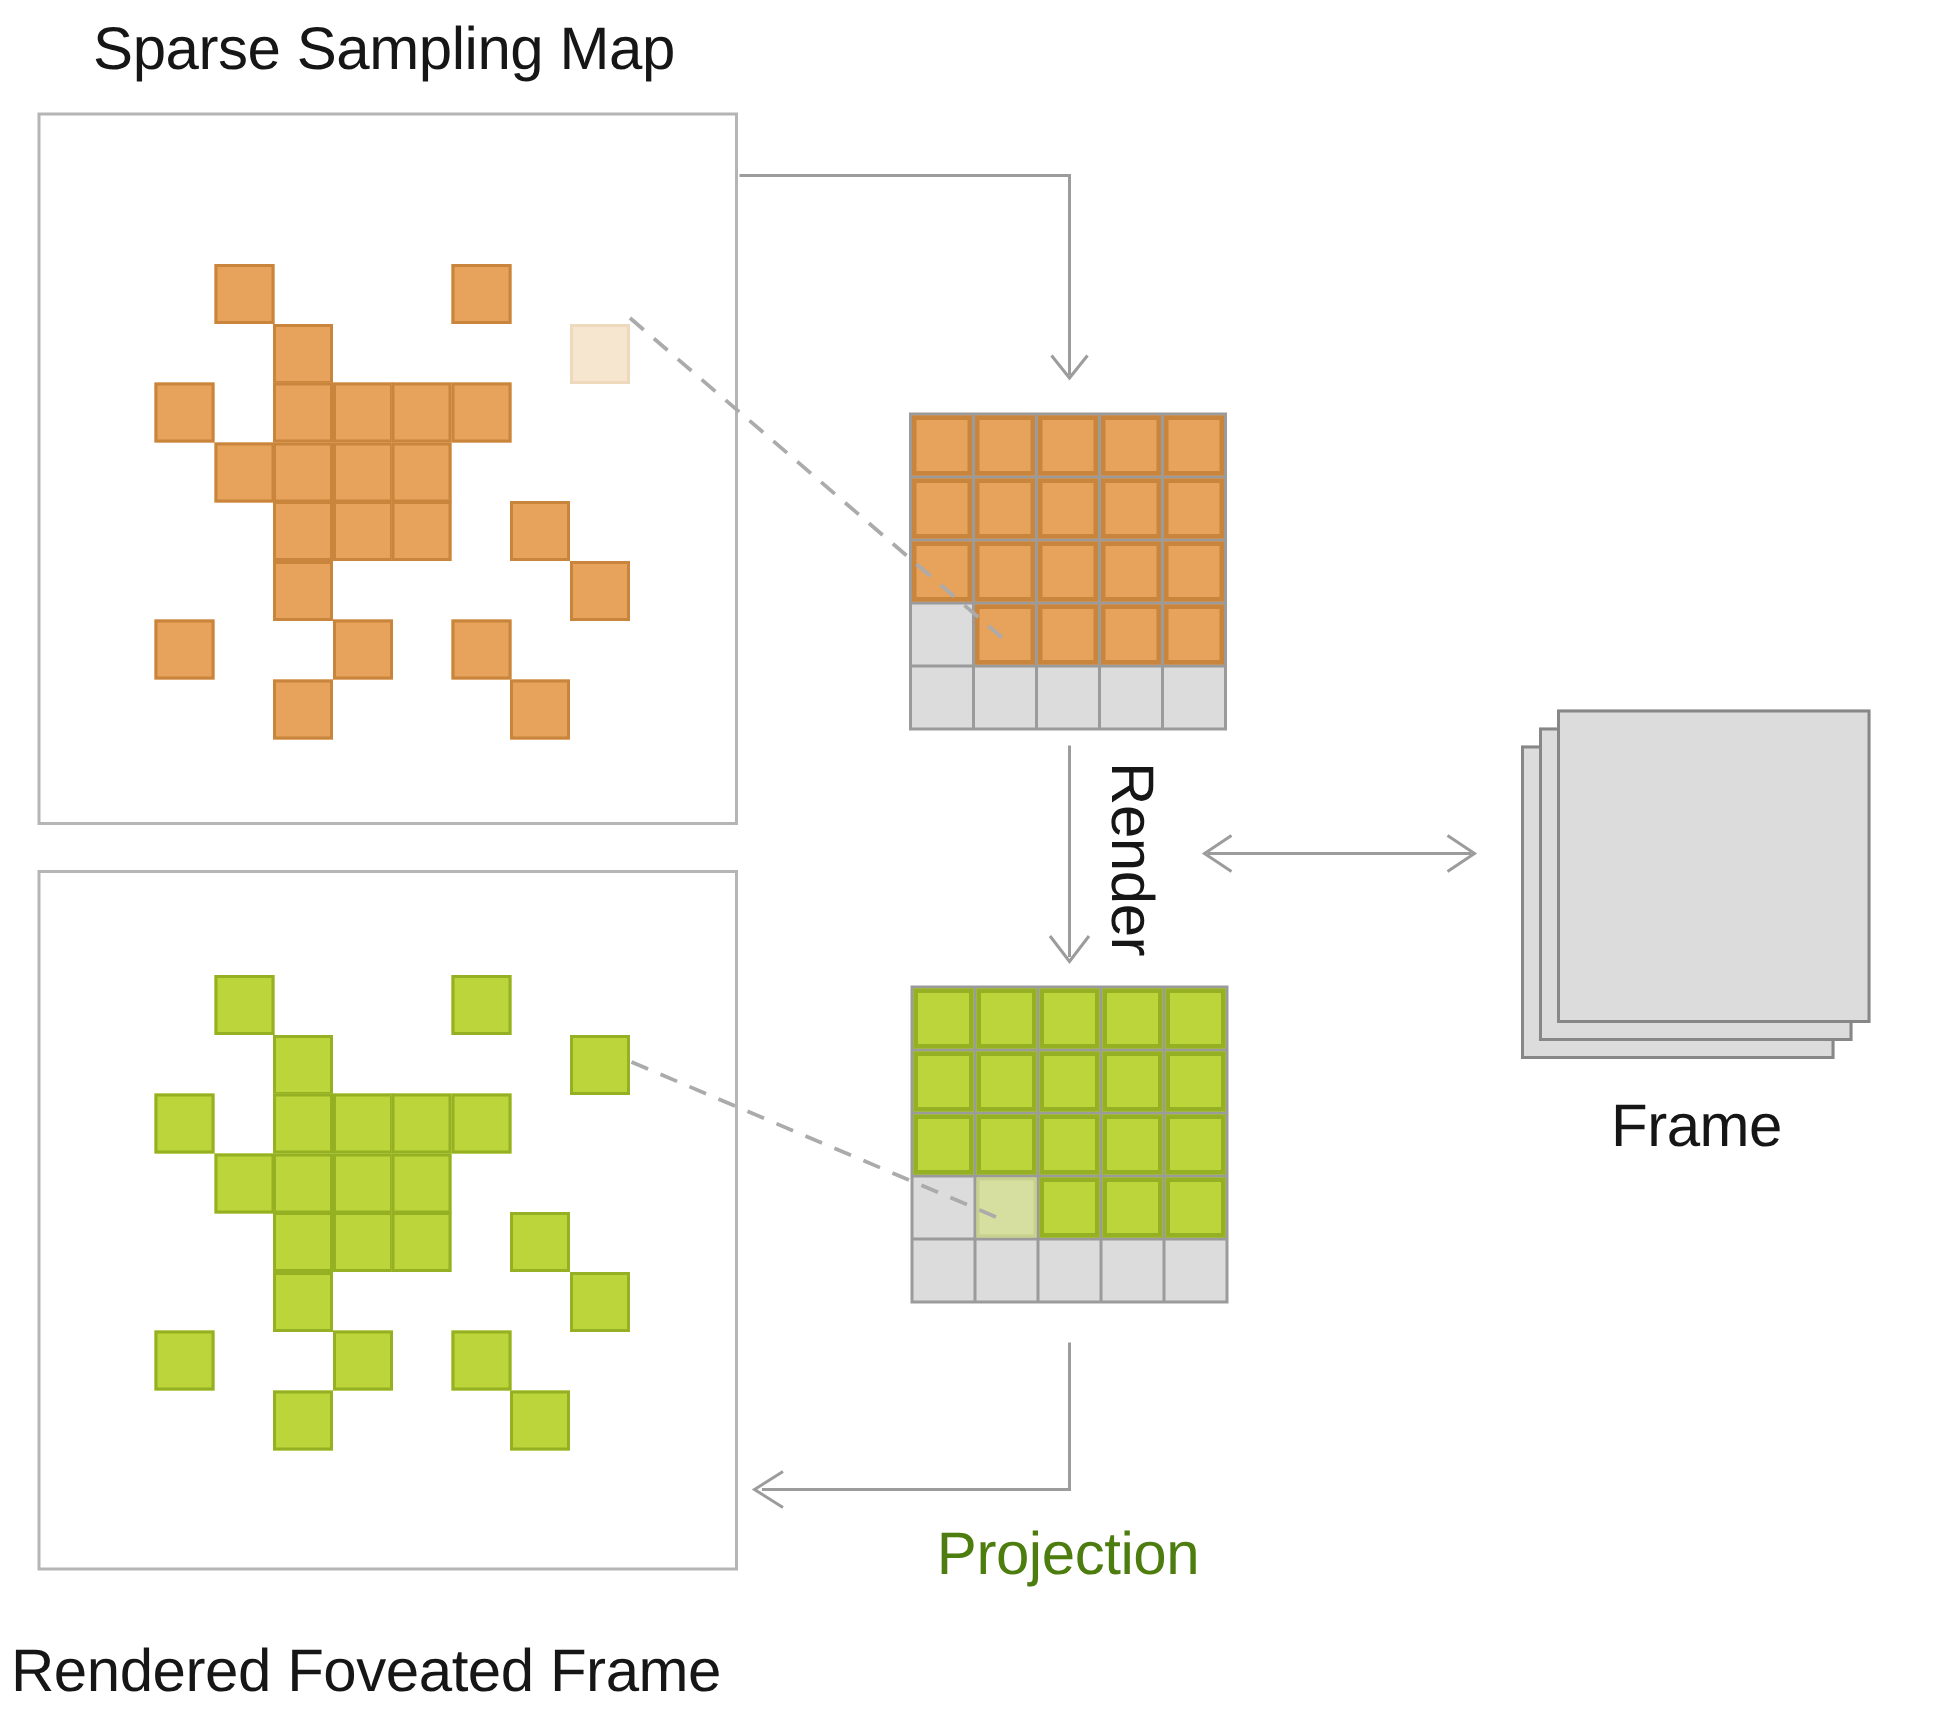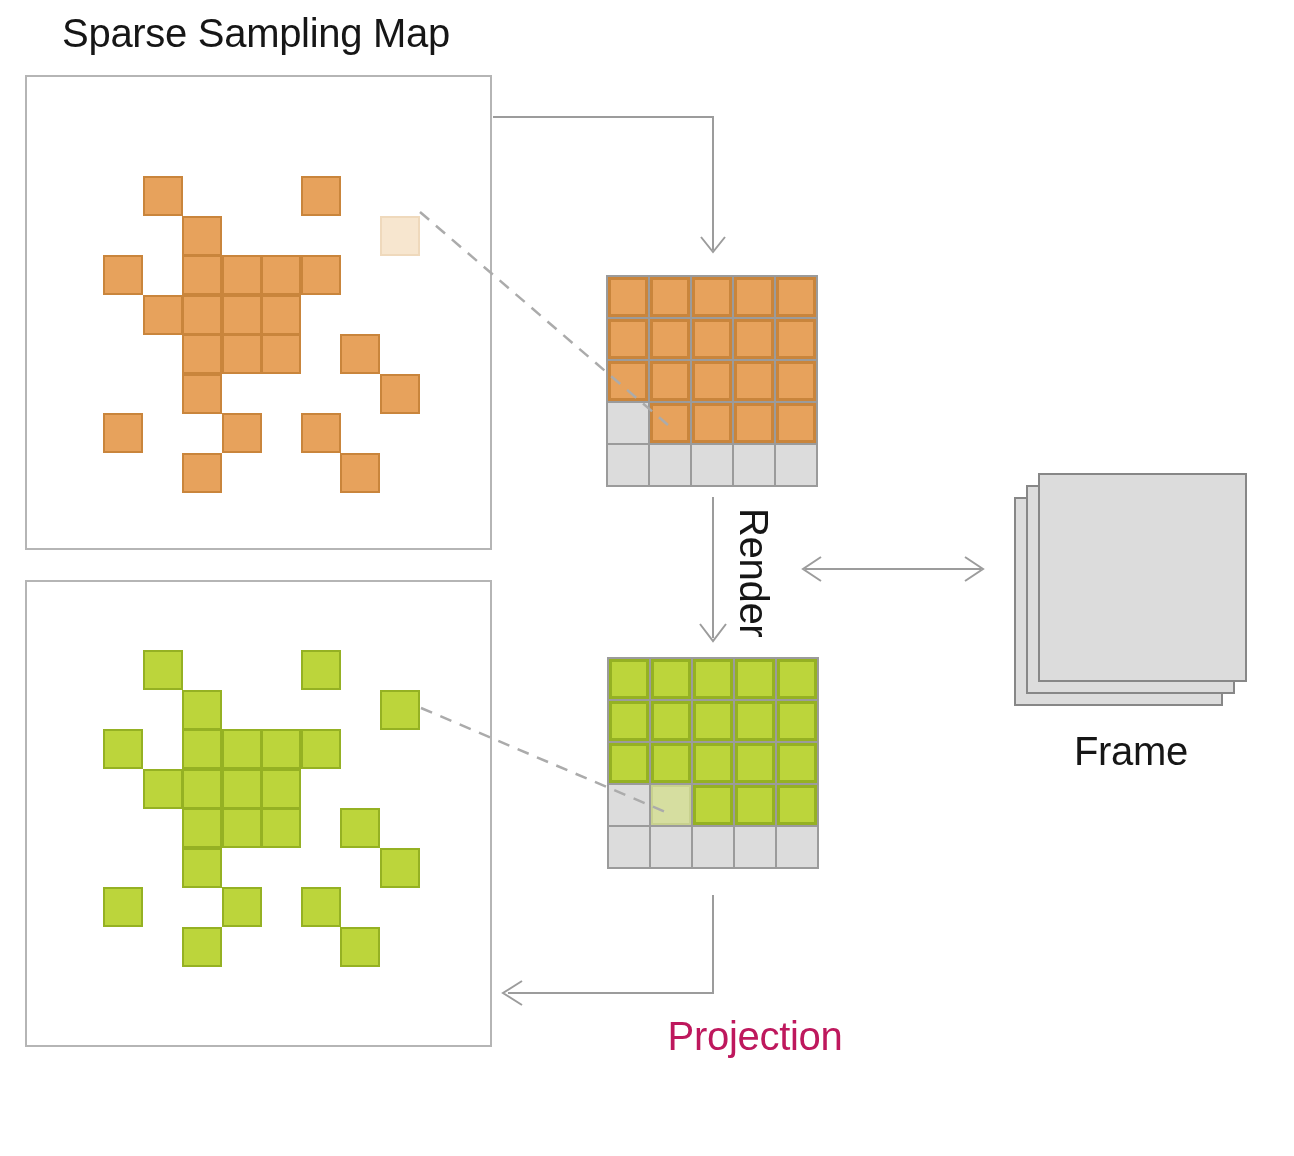--- a/index.html
+++ b/index.html
@@ -56,22 +56,23 @@
 
 <div class="canvas">
 
   <div class="diagram-label centered" style="left: 256px; top: 11px; color: rgb(22, 22, 22);">Sparse Sampling Map</div>
 
 
   <div class="diagram-label" id="label-render" style="left: 776px; top: 508px; color: rgb(22, 22, 22);">Render</div>
 
   <div class="diagram-label centered" style="left: 1131px; top: 729px; color: rgb(22, 22, 22);">Frame</div>
 
-  <div class="diagram-label centered" style="left: 712px; top: 1014px; color: #be185d; margin-left: 43px;">Projection</div>
-
+  <div class="diagram-label centered" style="left: 712px; top: 1014px; color: #4d7c0f;">Projection</div>
+
+  <div class="diagram-label centered" style="left: 244px; top: 1092px; color: rgb(22, 22, 22);">Rendered Foveated Frame</div>
 
   <div class="frame-box" id="box-sparse" style="border-color: rgb(181, 181, 181);">
       <div class="square" style="left: 115.5px; top: 99px; background: rgb(231, 162, 92); border-color: rgb(201, 133, 60);"></div>
       <div class="square" style="left: 273.5px; top: 99px; background: rgb(231, 162, 92); border-color: rgb(201, 133, 60);"></div>
       <div class="square" style="left: 155px; top: 138.5px; background: rgb(231, 162, 92); border-color: rgb(201, 133, 60);"></div>
       <div class="square" style="left: 352.5px; top: 138.5px; background: rgb(247, 230, 207); border-color: rgb(239, 217, 188);"></div>
       <div class="square" style="left: 76px; top: 178px; background: rgb(231, 162, 92); border-color: rgb(201, 133, 60);"></div>
       <div class="square" style="left: 155px; top: 178px; background: rgb(231, 162, 92); border-color: rgb(201, 133, 60);"></div>
       <div class="square" style="left: 194.5px; top: 178px; background: rgb(231, 162, 92); border-color: rgb(201, 133, 60);"></div>
       <div class="square" style="left: 234px; top: 178px; background: rgb(231, 162, 92); border-color: rgb(201, 133, 60);"></div>

